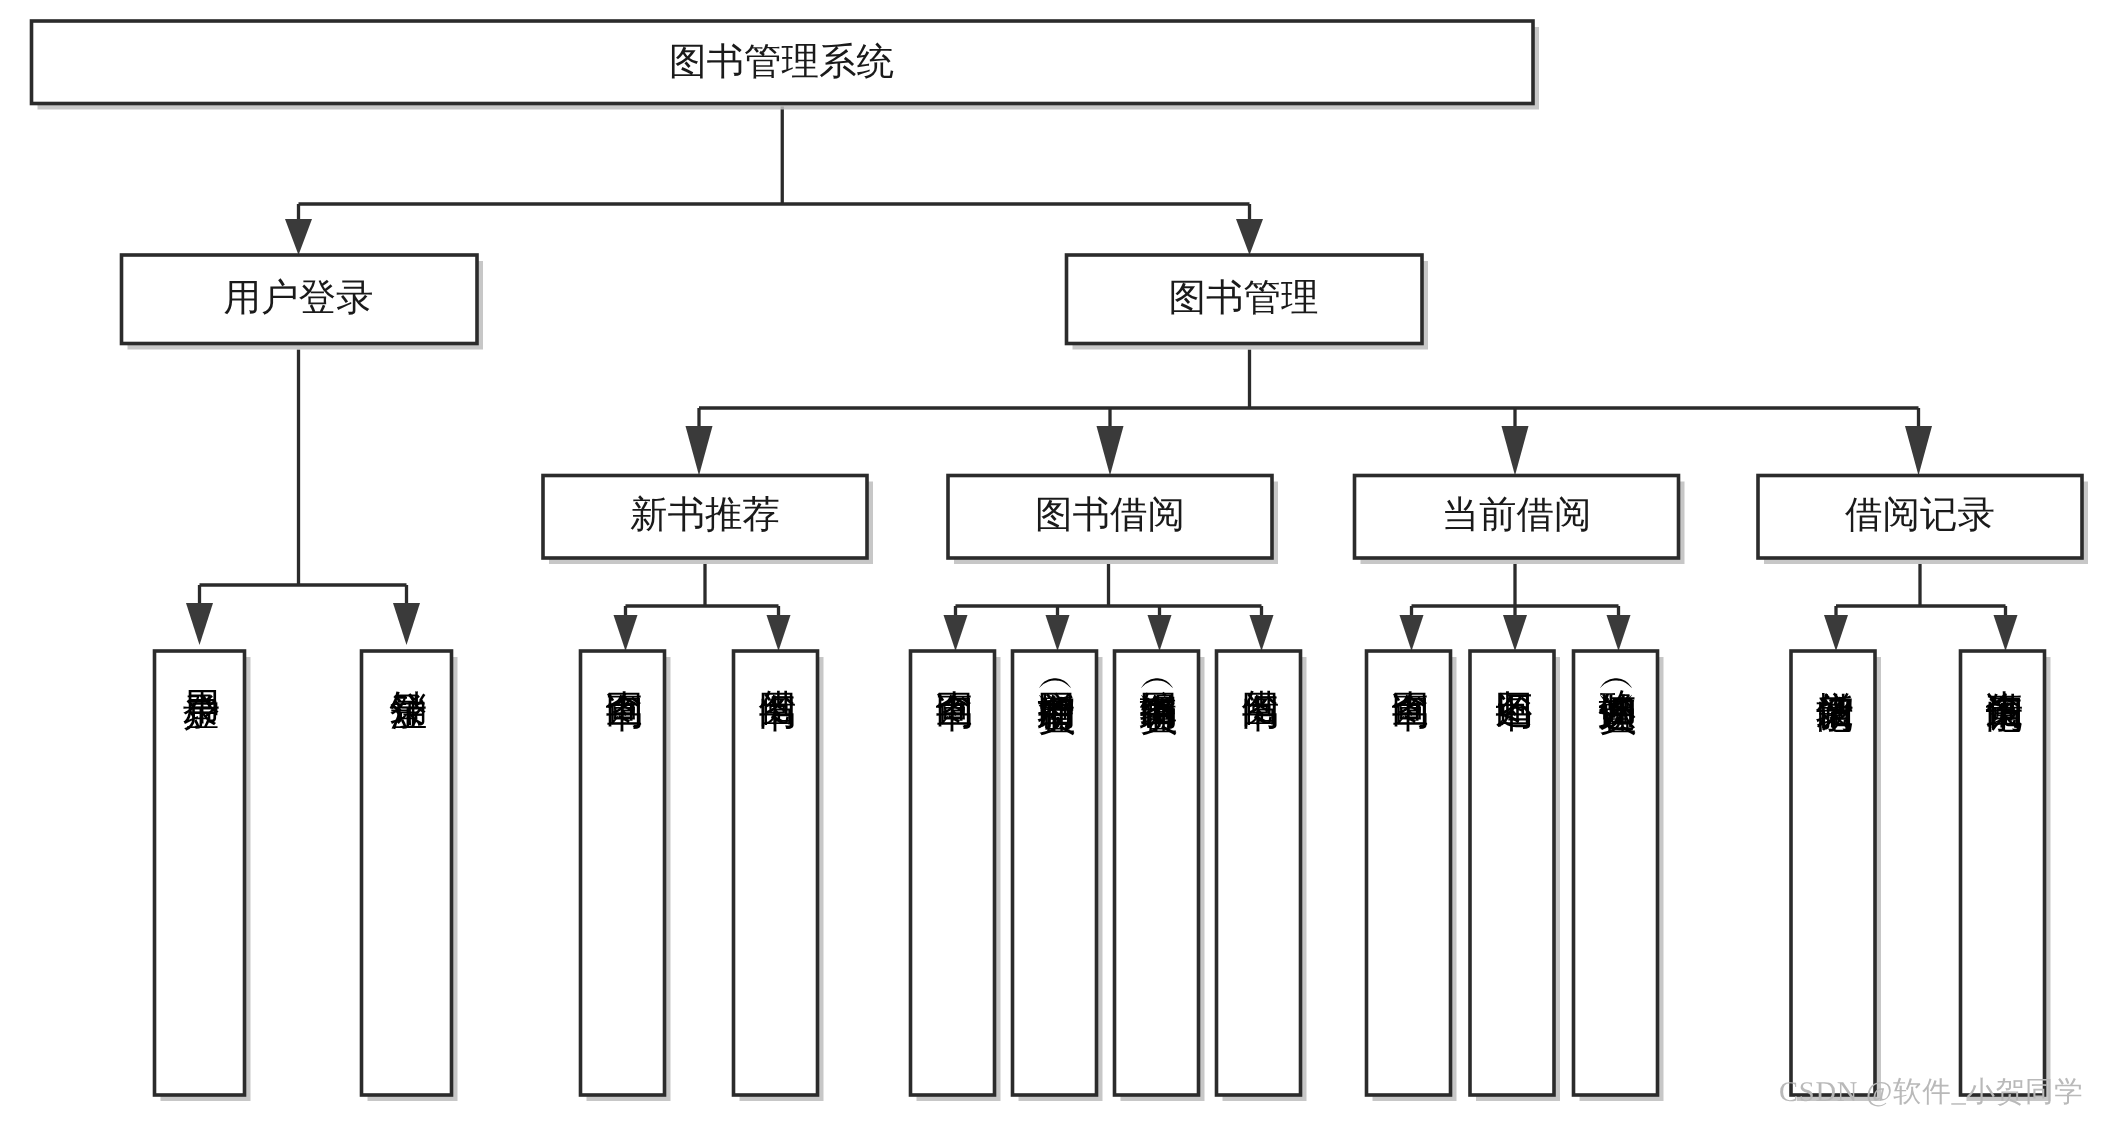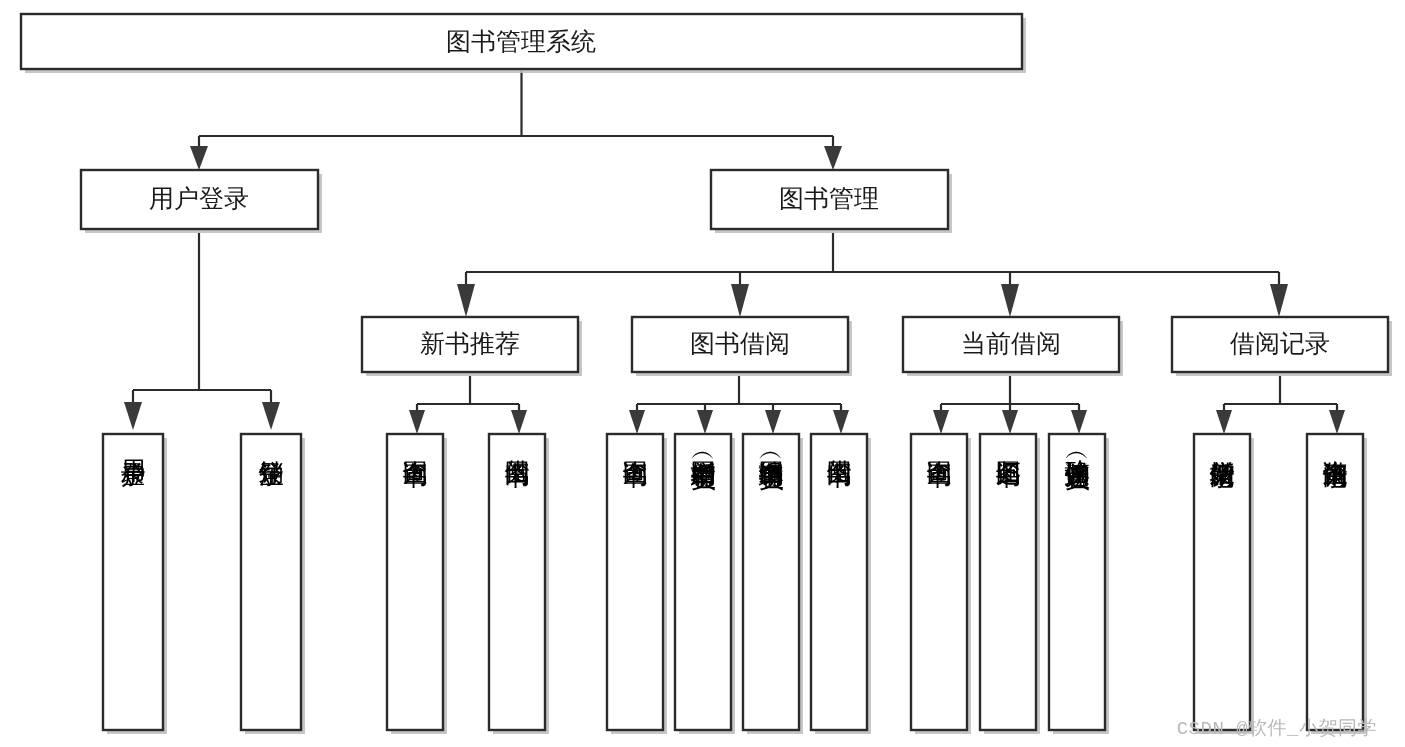--- a/index.html
+++ b/index.html
@@ -71,23 +71,23 @@
     width: 100%;
     height: 100%;
     display: flex;
     align-items: flex-start;
     justify-content: center;
     padding-top: 6px;
     box-sizing: border-box;
   }
   .watermark {
     position: absolute;
-    right: 14px;
+    right: 2px;
     bottom: 6px;
-    font-family: Liberation Mono, monospace;
+    font-family: Liberation Serif, serif;
     font-size: 19px;
     color: #b9b9b9;
     letter-spacing: 0.5px;
     white-space: nowrap;
     user-select: none;
     margin-top: 41px;
   }
 </style>
 </head>
 <body>

